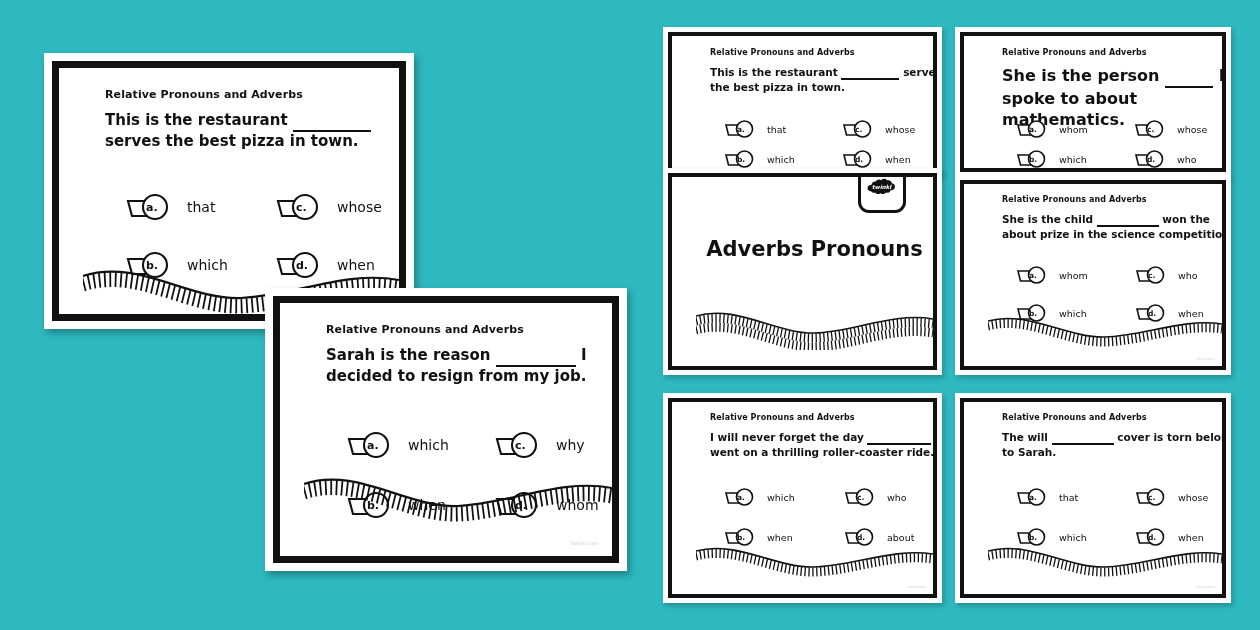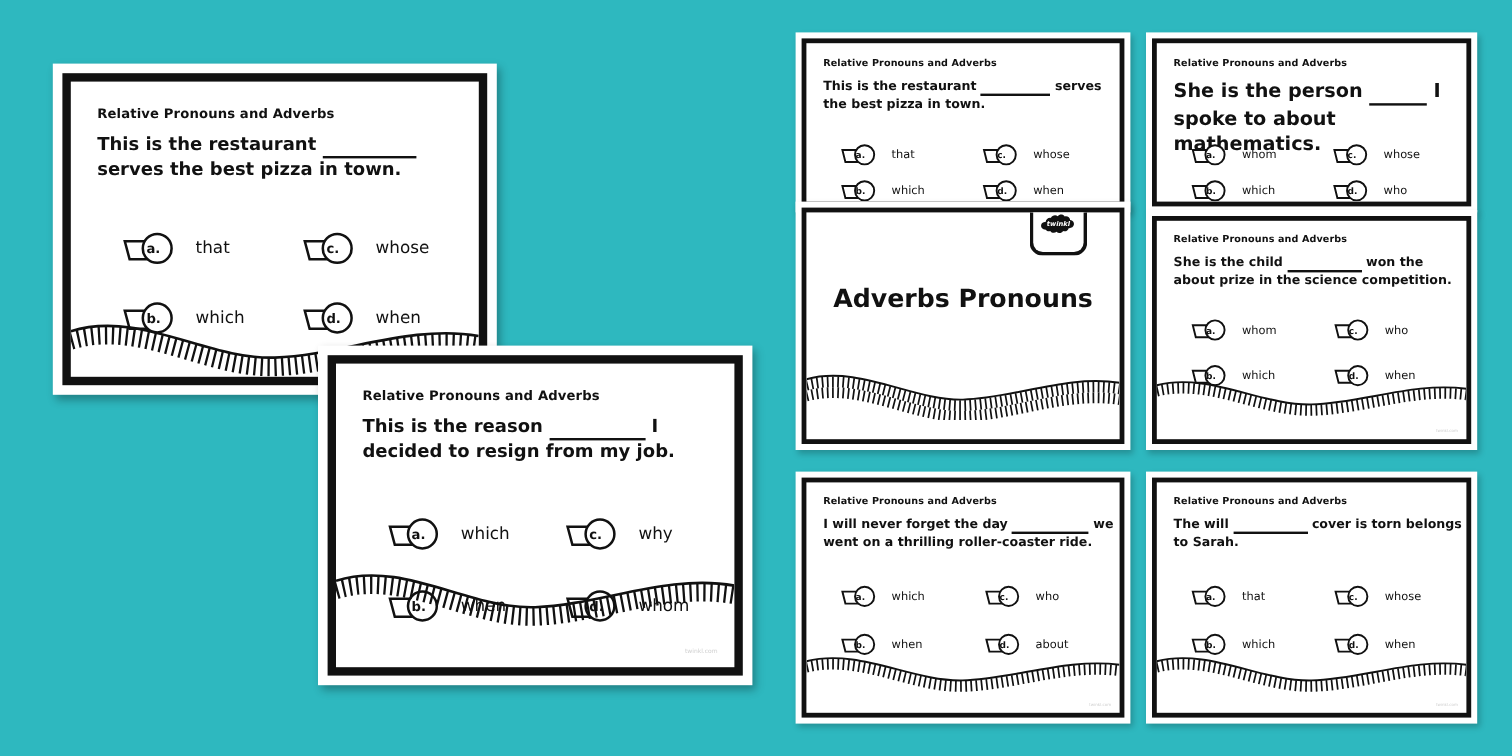--- a/index.html
+++ b/index.html
@@ -26,20 +26,21 @@
     position: absolute;
     inset: 0;
     border: 3px solid #111111;
     background: #ffffff;
     overflow: hidden;
   }
   .card-pad {
     position: absolute;
     inset: 0;
     overflow: hidden;
+    margin-left: 24px;
   }
 
   
   .big {
     box-shadow: 3px 4px 7px rgba(0,0,0,0.30);
     padding: 8px;
   }
   .big .card-inner { border-width: 7px; inset: 8px; }
 
   
@@ -471,21 +472,21 @@
       </svg>
     </div>
   </div>
 </div>
 
 <div class="card big" id="card-reason">
   <div class="card-inner">
     <div class="card-pad">
       <div class="kicker" style="position:absolute;left:22px;top:20px;font-size:11px;">Relative Pronouns and Adverbs</div>
       <div class="question" style="position:absolute;left:22px;top:42px;width:312px;font-size:15px;line-height:1.33;">
-        <span>This is the reason</span>
+        <span>Sarah is the reason</span>
         <span class="blank" style="width:80px;">&nbsp;</span>
         <span>I decided to resign from my job.</span>
       </div>
       <div class="options" style="position:absolute;left:42px;top:112px;width:296px;">
         <div class="option" style="width:148px;height:60px;font-size:14px;">
           <svg class="opt-icon" width="50" height="30" viewBox="0 0 50 30">
             <path d="M3 9 L25 9 L25 24 L7 24 Z" fill="#fff" stroke="#111" stroke-width="2.1"></path>
             <circle cx="30" cy="15" r="12" fill="#fff" stroke="#111" stroke-width="2.1"></circle>
           </svg>
           <span style="position:absolute;margin-left:21px;font-weight:700;font-size:11px;">a.</span>

